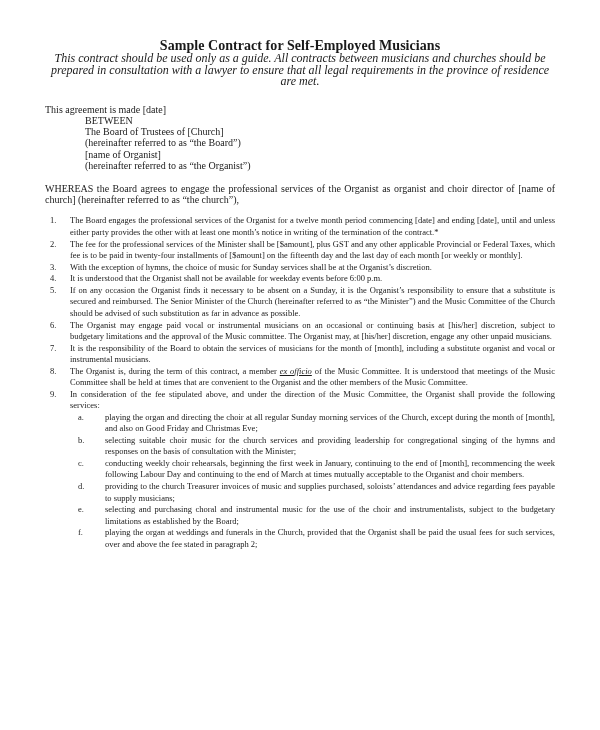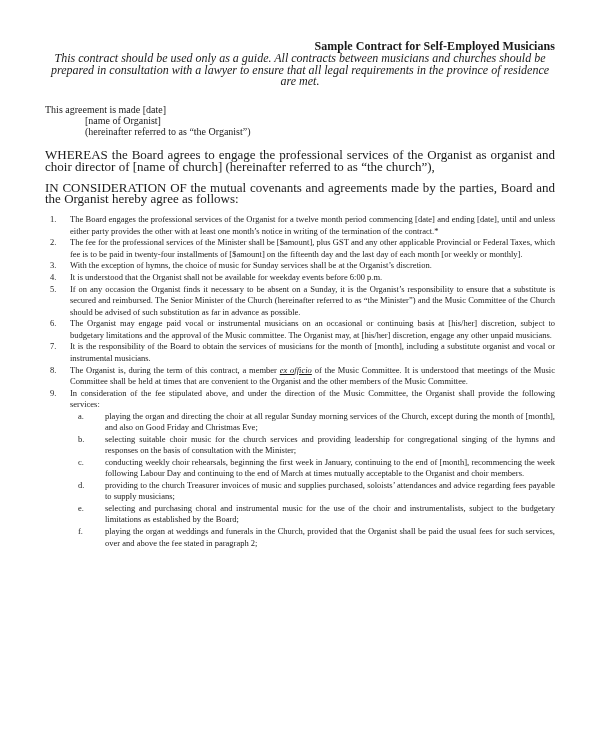--- a/index.html
+++ b/index.html
@@ -16,37 +16,37 @@
   }
   .page {
     position: relative;
     width: 600px;
     height: 730px;
     background: #ffffff;
     box-sizing: border-box;
     padding: 40px 45px 0 45px;
   }
   .doc-title {
-    text-align: right;
+    text-align: center;
     font-weight: bold;
-    font-size: 12px;
+    font-size: 14px;
     line-height: 12px;
     letter-spacing: 0.05px;
     margin: 0 0 1px 0;
   }
   .doc-subtitle {
     font-style: italic;
     font-size: 12px;
     line-height: 11.6px;
     text-align: center;
     margin: 0 0 16px 0;
     padding: 0 2px;
   }
   .para {
-    font-size: 13px;
+    font-size: 10px;
     line-height: 11.2px;
     text-align: justify;
     margin: 0 0 10px 0;
   }
   .plain-line {
     font-size: 10px;
     line-height: 11.2px;
     margin: 0;
   }
   .indent-block {
@@ -107,32 +107,36 @@
 <body>
 
 <div class="page">
 
   <div class="doc-title">Sample Contract for Self-Employed Musicians</div>
 
   <div class="doc-subtitle">This contract should be used only as a guide. All contracts between musicians and churches should be prepared in consultation with a lawyer to ensure that all legal requirements in the province of residence are met.</div>
 
   <div class="plain-line">This agreement is made [date]</div>
 
+  <div class="indent-block">
+    <div class="plain-line">BETWEEN</div>
+    <div class="plain-line">The Board of Trustees of [Church]</div>
+    <div class="plain-line">(hereinafter referred to as “the Board”)</div>
+  </div>
 
 
   <div class="indent-block">
     <div class="plain-line">[name of Organist]</div>
     <div class="plain-line">(hereinafter referred to as “the Organist”)</div>
   </div>
 
   <div class="gap-md"></div>
 
   <div class="para">WHEREAS the Board agrees to engage the professional services of the Organist as organist and choir director of [name of church] (hereinafter referred to as “the church”),</div>
 
-  <div class="para">IN CONSIDERATION OF the mutual covenants and agreements made by the parties, Board and the Organist hereby agree as follows:</div>
 
   <ol class="clauses">
     <li>
       <span class="marker">1.</span>
       <span>The Board engages the professional services of the Organist for a twelve month period commencing [date] and ending [date], until and unless either party provides the other with at least one month’s notice in writing of the termination of the contract.*</span>
     </li>
     <li>
       <span class="marker">2.</span>
       <span>The fee for the professional services of the Minister shall be [$amount], plus GST and any other applicable Provincial or Federal Taxes, which fee is to be paid in twenty-four installments of [$amount] on the fifteenth day and the last day of each month [or weekly or monthly].</span>
     </li>

